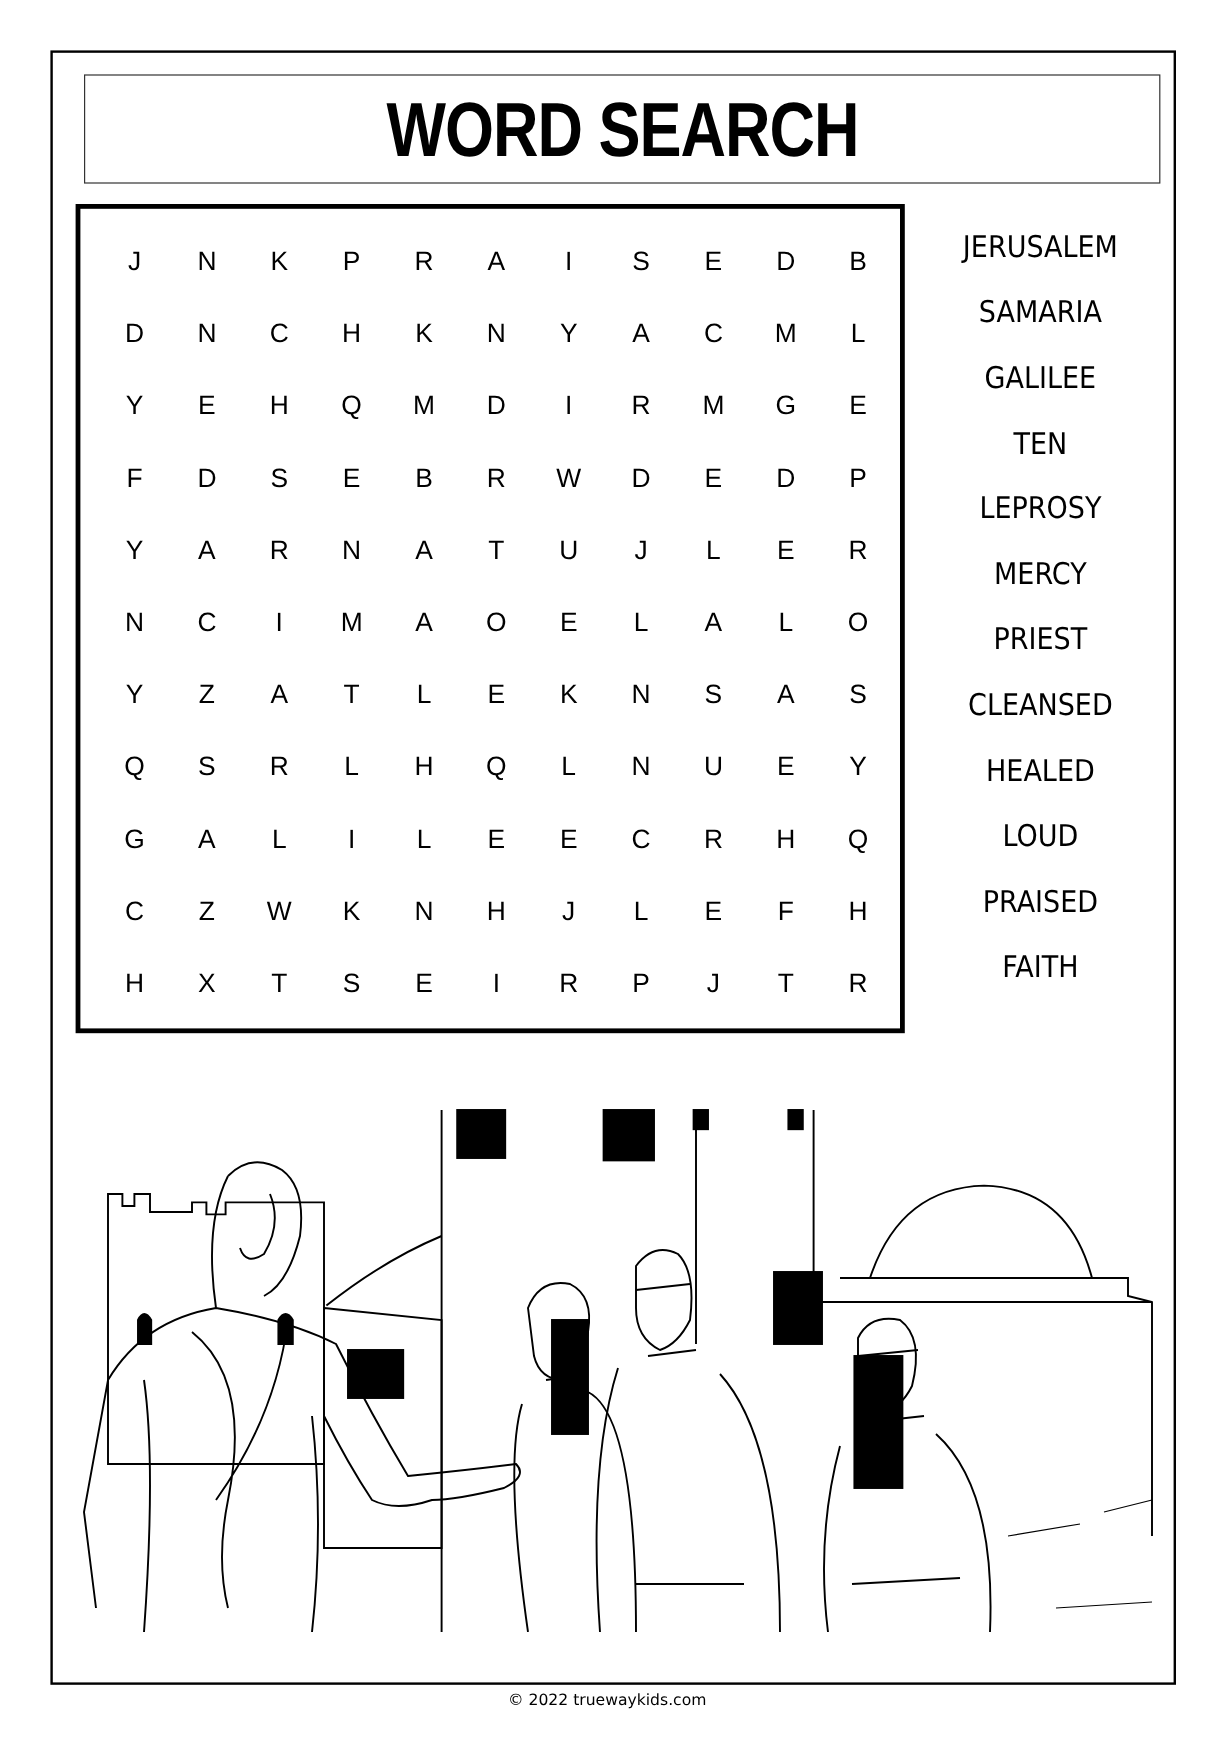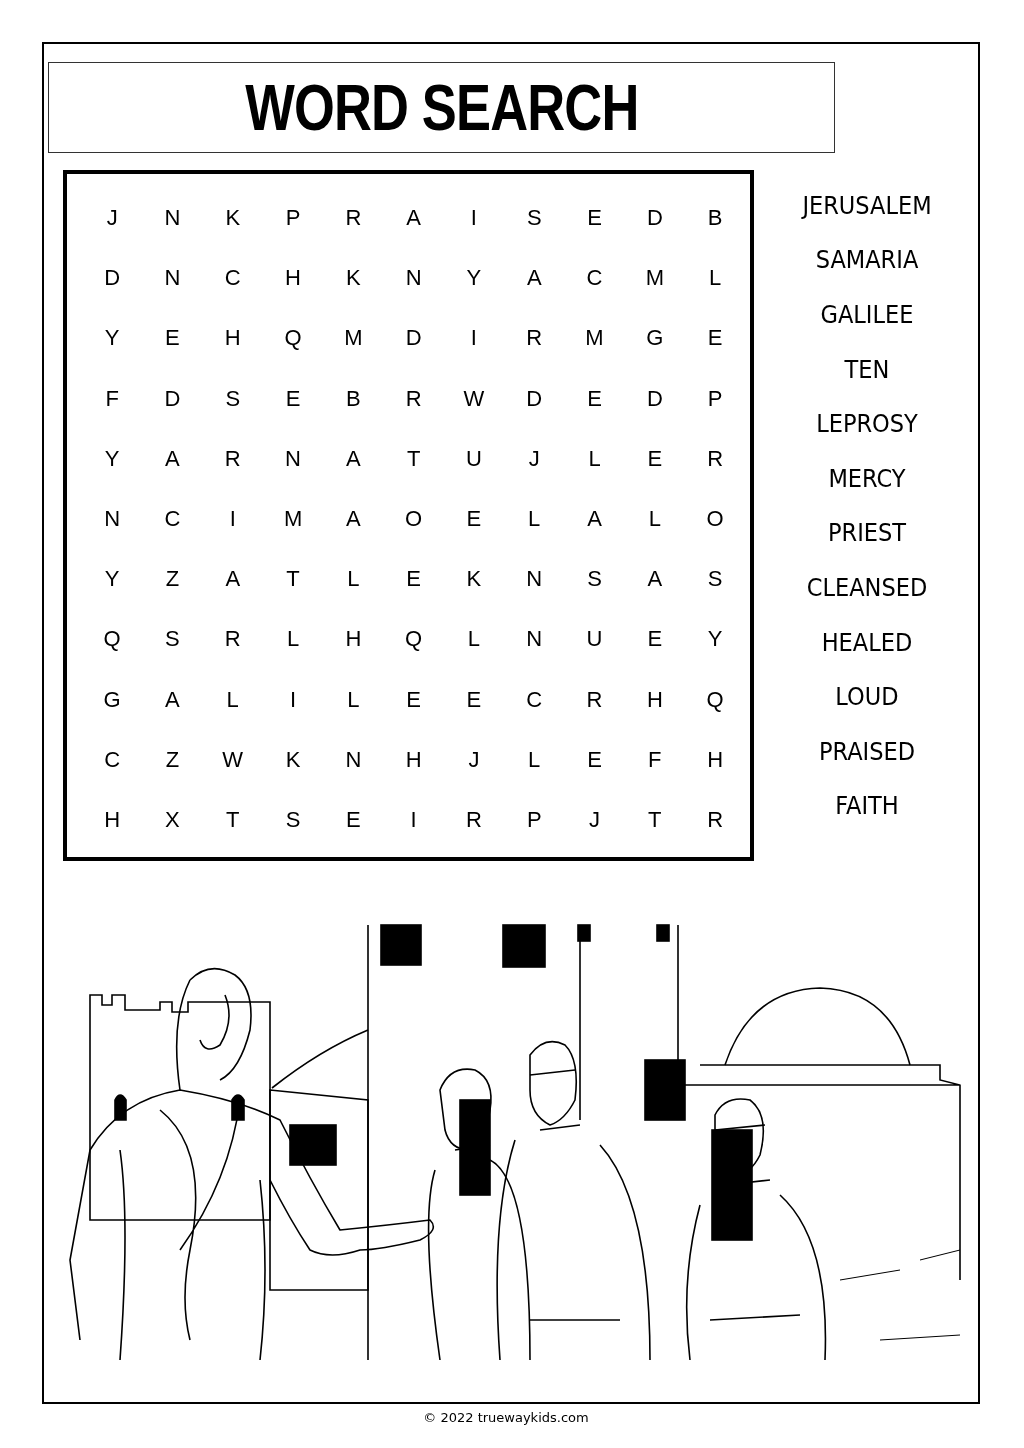--- a/index.html
+++ b/index.html
@@ -1,18 +1,18 @@
 <!DOCTYPE html>
 <html><head>
 <meta charset="utf-8">
 <style>
   html, body { margin: 0; padding: 0; background: #ffffff; }
   body { width: 1024px; height: 1448px; position: relative; overflow: hidden; font-family: "Liberation Sans", sans-serif; color: #000; }
   .page-border { position: absolute; left: 42px; top: 42px; width: 938px; height: 1362px; border: 2px solid #000; box-sizing: border-box; }
-  .title-box { position: absolute; left: 48px; top: 62px; width: 787px; height: 91px; border: 1.5px solid #333; box-sizing: border-box; display: flex; align-items: center; justify-content: center; }
+  .title-box { position: absolute; left: 70px; top: 62px; width: 897px; height: 91px; border: 1.5px solid #333; box-sizing: border-box; display: flex; align-items: center; justify-content: center; }
   .title-text { font-family: "Liberation Sans", sans-serif; font-weight: 700; font-size: 64px; letter-spacing: -1px; transform: scaleX(0.82); transform-origin: center; line-height: 1; }
   .grid-box { position: absolute; left: 63px; top: 170px; width: 691px; height: 691px; border: 4px solid #000; box-sizing: border-box; }
   .grid { position: absolute; left: 15px; top: 14px; display: grid; grid-template-columns: repeat(11, 60.3px); grid-template-rows: repeat(11, 60.2px); }
   .cell { display: flex; align-items: center; justify-content: center; font-size: 22px; font-family: "Liberation Sans", sans-serif; }
   .wordlist { position: absolute; left: 775px; top: 178px; width: 184px; }
   .word { height: 54.6px; display: flex; align-items: center; justify-content: center; font-size: 25px; font-family: "DejaVu Sans", sans-serif; transform: scaleX(0.9); }
   .illustration { position: absolute; left: 60px; top: 920px; width: 905px; height: 440px; }
   .footer { position: absolute; left: 0; top: 1410px; width: 1012px; text-align: center; font-size: 13px; font-family: "DejaVu Sans", sans-serif; color: #000; }
 </style>
 </head>

